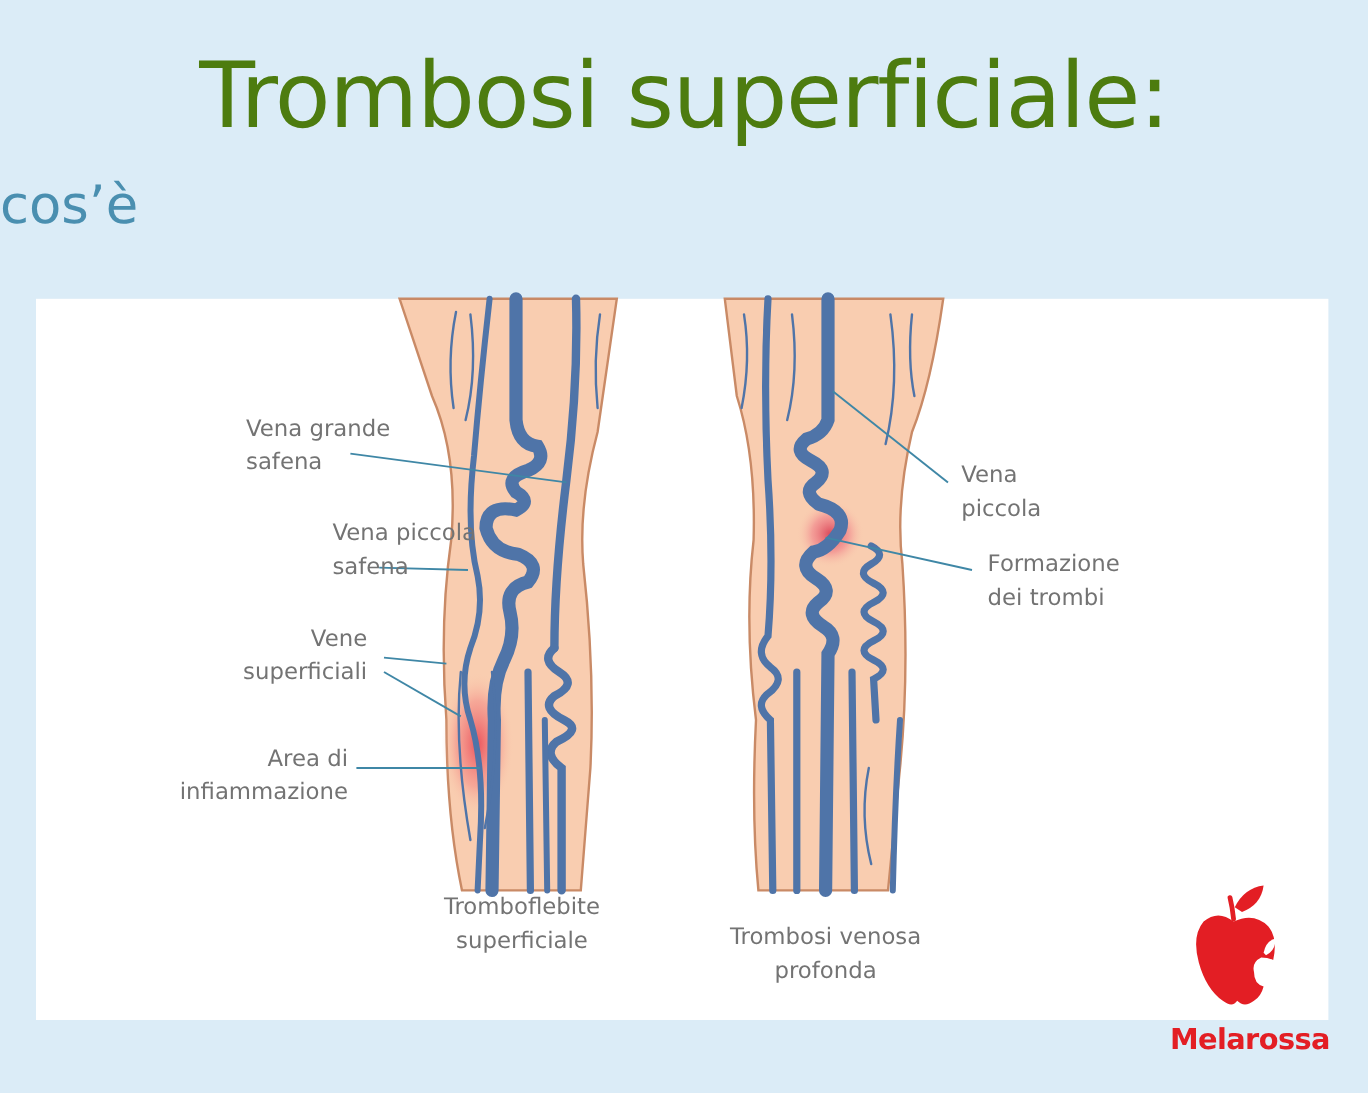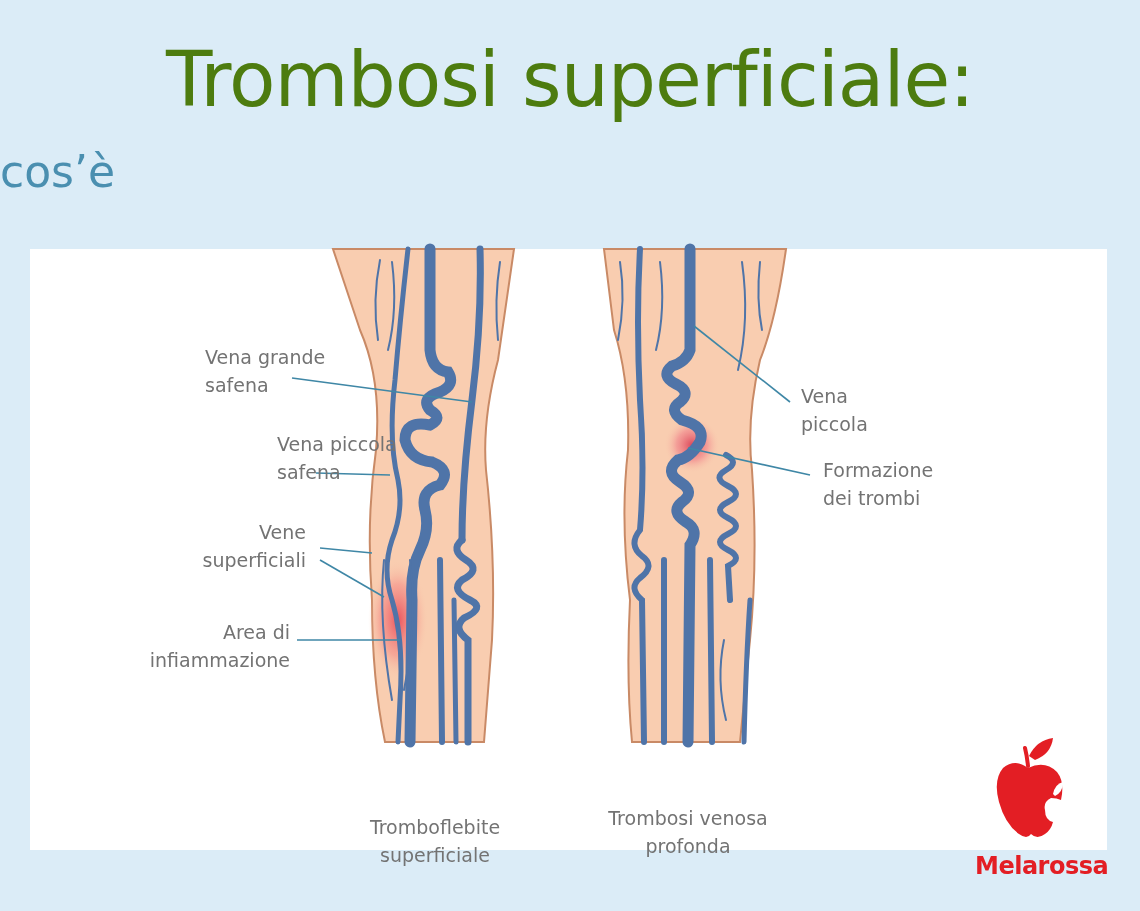--- a/index.html
+++ b/index.html
@@ -108,25 +108,25 @@
 
 <div class="lbl" style="left:801px;top:382px;">
   <div>Vena</div>
   <div>piccola</div>
 </div>
 <div class="lbl" style="left:823px;top:456px;">
   <div>Formazione</div>
   <div>dei trombi</div>
 </div>
 
-<div class="lbl c" style="left:345px;top:813px;width:180px;">
+<div class="lbl c" style="left:345px;top:742px;width:180px;">
   <div>Tromboflebite</div>
   <div>superficiale</div>
 </div>
-<div class="lbl c" style="left:598px;top:767px;width:180px;margin-top:37px;">
+<div class="lbl c" style="left:598px;top:767px;width:180px;">
   <div>Trombosi venosa</div>
   <div>profonda</div>
 </div>
 
 <svg style="position:absolute;left:995px;top:736px;" width="70" height="108" viewBox="0 0 70 108">
   <path d="M33,30 Q32,20 30,12" stroke="#e31e24" stroke-width="4" fill="none" stroke-linecap="round"></path>
   <path d="M34,20 Q42,4 58,2 Q56,18 40,24 Z" fill="#e31e24"></path>
   <path d="M33,32 Q20,22 8,32 Q-2,44 4,66 Q10,88 24,98 Q32,104 36,98 Q42,104 50,98 Q56,94 58,86 Q50,84 50,74 Q48,66 56,62 Q62,62 66,64 Q70,46 62,36 Q50,24 33,32 Z" fill="#e31e24"></path>
   <path d="M58,58 Q60,48 68,46 Q68,56 60,60 Z" fill="#ffffff"></path>
 </svg>

